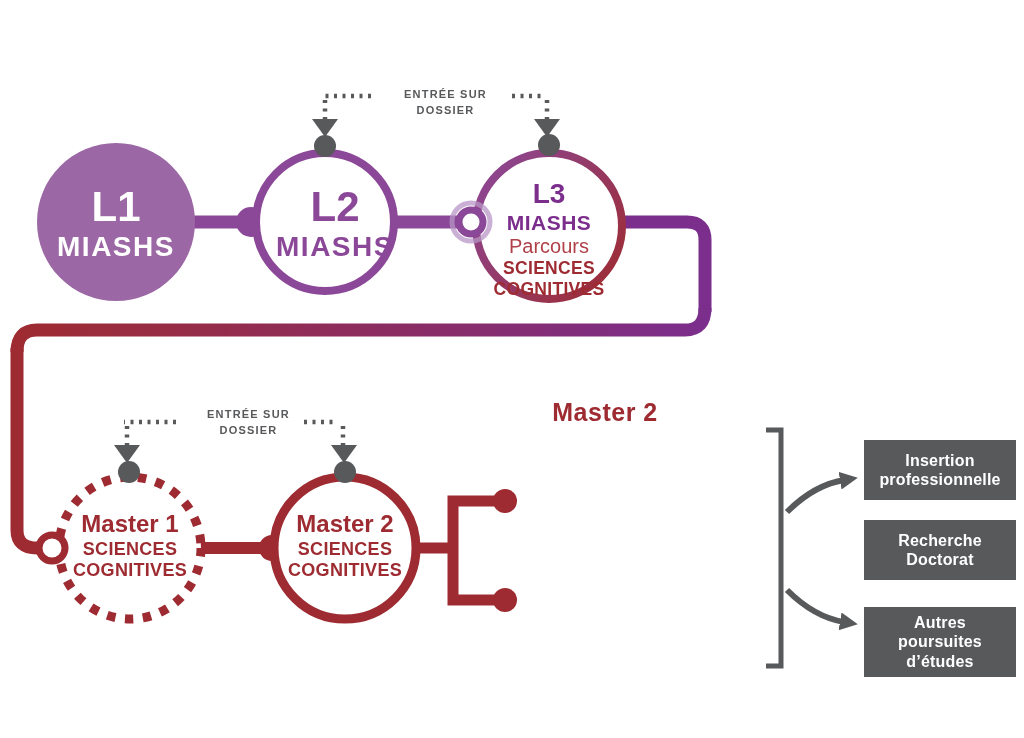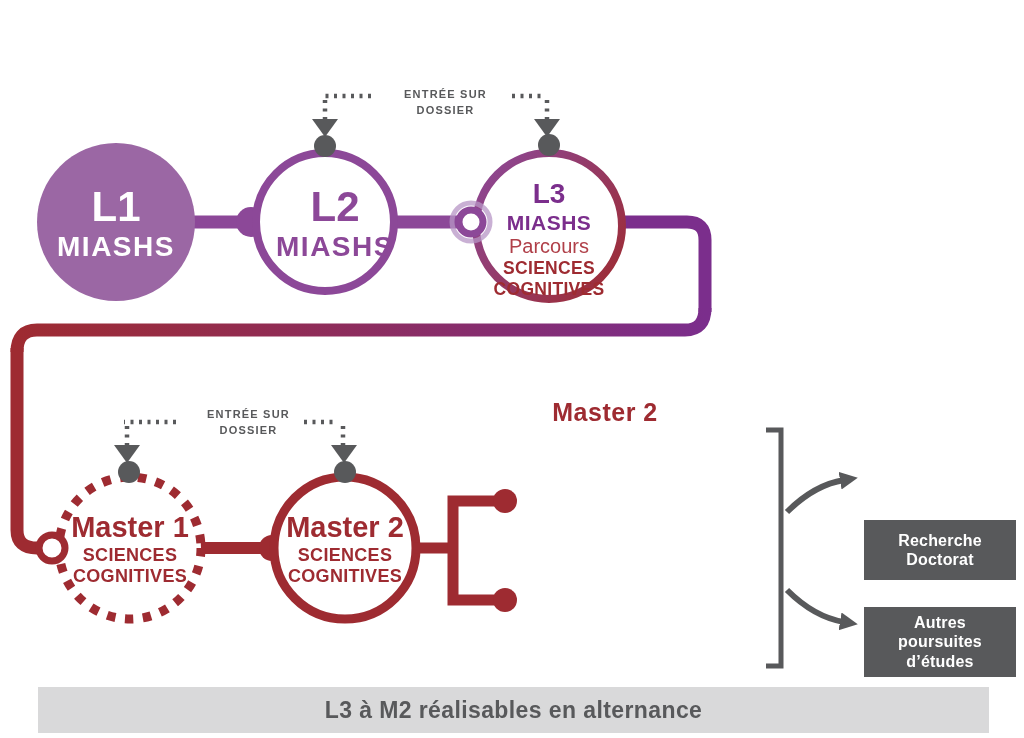--- a/index.html
+++ b/index.html
@@ -16,21 +16,21 @@
   .t-purple { color:#8c4898; }
   .t-purpledark { color:#7b2e8c; }
   .t-red { color:#9e2b31; }
   .t-redlight { color:#b04049; }
   .fs-big   { font-size:42px; font-weight:bold; line-height:1.12; }
   .fs-med   { font-size:28px; font-weight:bold; letter-spacing:1.5px; line-height:1.2; }
   .fs-l3    { font-size:28px; font-weight:bold; line-height:1.15; }
   .fs-l3m   { font-size:21px; font-weight:bold; letter-spacing:0.5px; line-height:1.2; }
   .fs-parc  { font-size:20px; font-weight:400; line-height:1.15; }
   .fs-sc    { font-size:17.5px; font-weight:bold; letter-spacing:0.3px; line-height:1.18; }
-  .fs-m     { font-size:29px; font-weight:bold; line-height:1.2; }
+  .fs-m     { font-size:24px; font-weight:bold; line-height:1.2; }
   .fs-msc   { font-size:18px; font-weight:bold; letter-spacing:0.3px; line-height:1.18; }
   .entry-label {
     position:absolute; text-align:center; color:#58595b;
     font-size:11px; font-weight:bold; letter-spacing:1.2px; line-height:16px;
   }
   .m2-heading {
     position:absolute; left:440px; top:401px; width:330px; text-align:center;
     color:#9e2b31; font-weight:bold; font-size:25px; line-height:23px; letter-spacing:0.5px;
   }
   .parcours {
@@ -150,20 +150,18 @@
     <div class="fs-m t-red">Master 2</div>
     <div class="fs-msc t-red">SCIENCES</div>
     <div class="fs-msc t-red">COGNITIVES</div>
   </div>
 
   <div class="m2-heading">
     <div>Master 2</div>
   </div>
 
 
+  <div class="outcome" style="top:440px; height:60px;">Insertion professionnelle</div>
   <div class="outcome" style="top:607px; height:70px;">Autres poursuites d’études</div>
   <div class="outcome" style="top:520px; height:60px;">Recherche Doctorat</div>
 
-  <div class="footer-bar">
-    <span>L3 à M2 réalisables en alternance</span>
-  </div>
 
 </div>
 
 </body></html>

